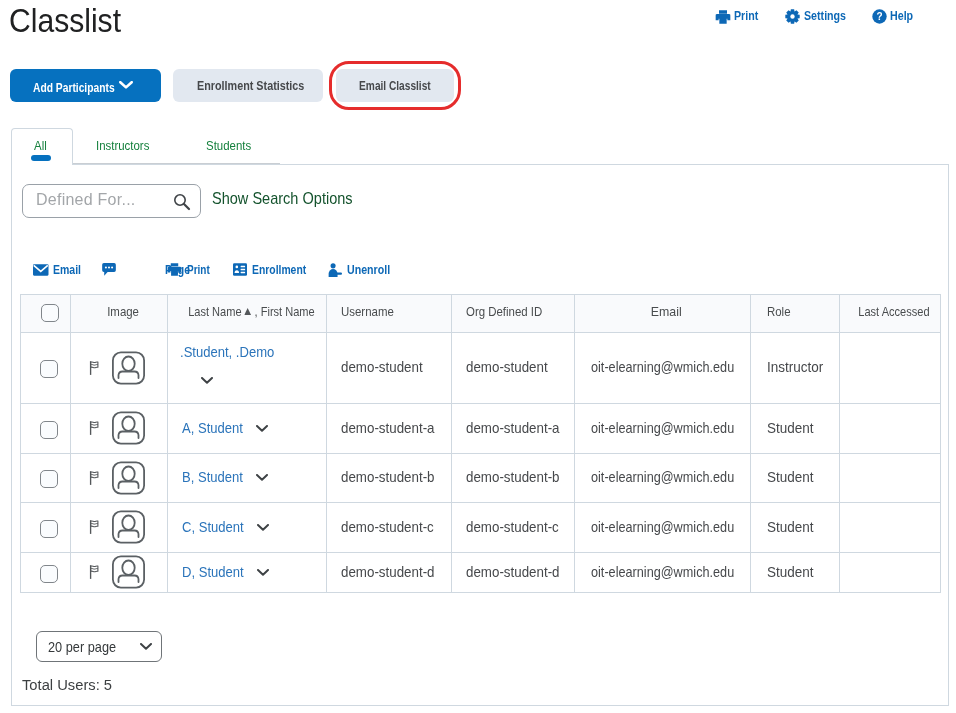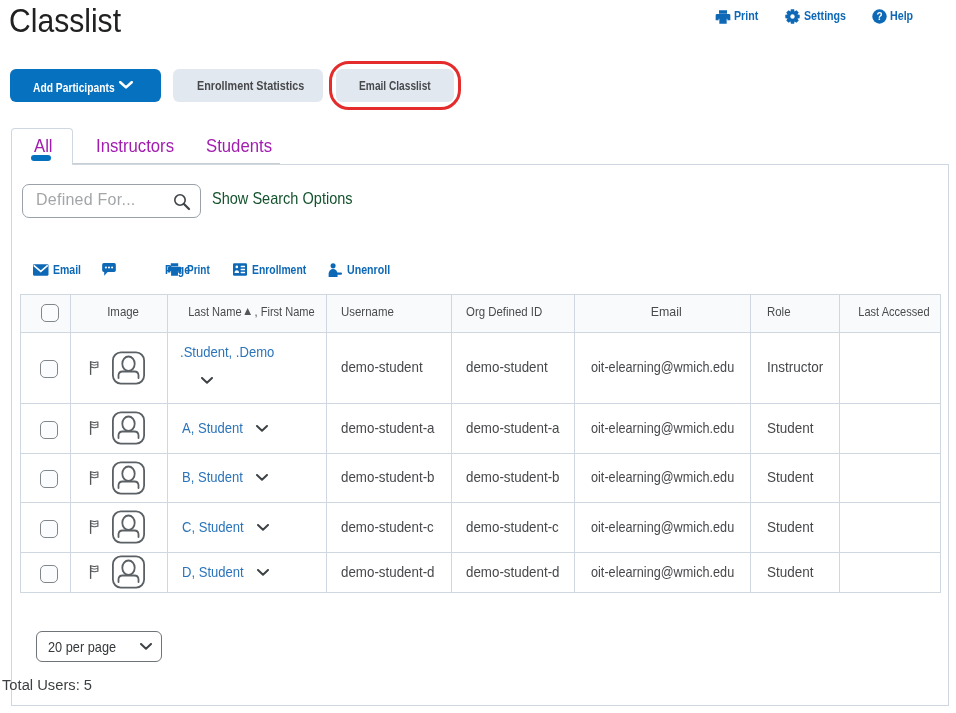--- a/index.html
+++ b/index.html
@@ -18,21 +18,21 @@
 .btn { position:absolute; top:69px; height:33px; border-radius:6px; display:flex; align-items:center; justify-content:center; font-size:13px; font-weight:700; }
 .btn.blue { left:10px; width:151px; background:#0671bf; color:#fff; }
 .btn.grey { background:#e2e8f0; color:#46484b; }
 #btn-es { left:173px; width:150px; }
 #btn-ec { left:336px; width:118px; }
 .redbox { left:329px; top:61px; width:132px; height:49px; border:3px solid #e52c2c; border-radius:20px; }
 
 
 .panel { left:11px; top:164px; width:938px; height:542px; border:1px solid #cfd8e0; background:#fff; }
 .tabbox { left:11px; top:128px; width:62px; height:37px; background:#fff; border:1px solid #cfd8e0; border-bottom:none; border-radius:4px 4px 0 0; }
-.tablbl { position:absolute; font-size:19px; color:#a21caf; line-height:15px; top:138px; }
+.tablbl { position:absolute; font-size:13px; color:#15803d; line-height:15px; top:138px; }
 .tabbar { left:31px; top:155px; width:20px; height:6px; border-radius:3px; background:#0671bf; }
 
 
 .searchbox { left:22px; top:184px; width:179px; height:34px; border:1px solid #9aa1a8; border-radius:7px; background:#fff; }
 .searchph { left:36px; top:192px; font-size:16px; letter-spacing:0.25px; color:#a3a6a9; line-height:16px; }
 .sso { left:212px; top:190px; font-size:17px; color:#14532d; line-height:17px; }
 
 
 .ticon { position:absolute; }
 .tlbl { position:absolute; top:264px; font-size:12.5px; font-weight:700; color:#0d68b6; line-height:12.5px; }
@@ -50,21 +50,21 @@
 td .cb { margin-top:5px; margin-left:-2px; }
 th .cb { margin-top:2px; }
 .namelink { color:#2b74ba; }
 .b085 { transform:scaleX(0.85); }
 .b087 { transform:scaleX(0.87); }
 .b0845 { transform:scaleX(0.845); }
 
 
 .persel { left:36px; top:612px; width:126px; height:31px; border:1.5px solid #6f7478; border-radius:6px; display:flex; align-items:center;margin-top:19px; }
 .persel > span { font-size:15px; color:#35393b; margin-left:11px; line-height:15px; }
-.totusers { left:2px; top:677px; font-size:15.5px; color:#3c3f41; line-height:15.5px; }
+.totusers { left:22px; top:677px; font-size:15.5px; color:#3c3f41; line-height:15.5px; }
 </style>
 </head>
 <body>
 <div id="page">
   <svg width="0" height="0" style="position:absolute;">
     <defs>
       <g id="flagavatar">
         <g transform="translate(0.6,9.2)">
         <path d="M1 0.5 V14.2" stroke="#54575a" stroke-width="1.35" fill="none"></path>
         <path d="M1 1.5 C2.6 0.6 3.9 2.1 5.2 1.8 C6.5 1.5 7.1 1.0 8.3 1.4 L8.3 6.6 C7.1 6.2 6.5 6.7 5.2 7.0 C3.9 7.3 2.6 5.8 1 6.7 Z" fill="none" stroke="#54575a" stroke-width="1.1" stroke-linejoin="round"></path>

